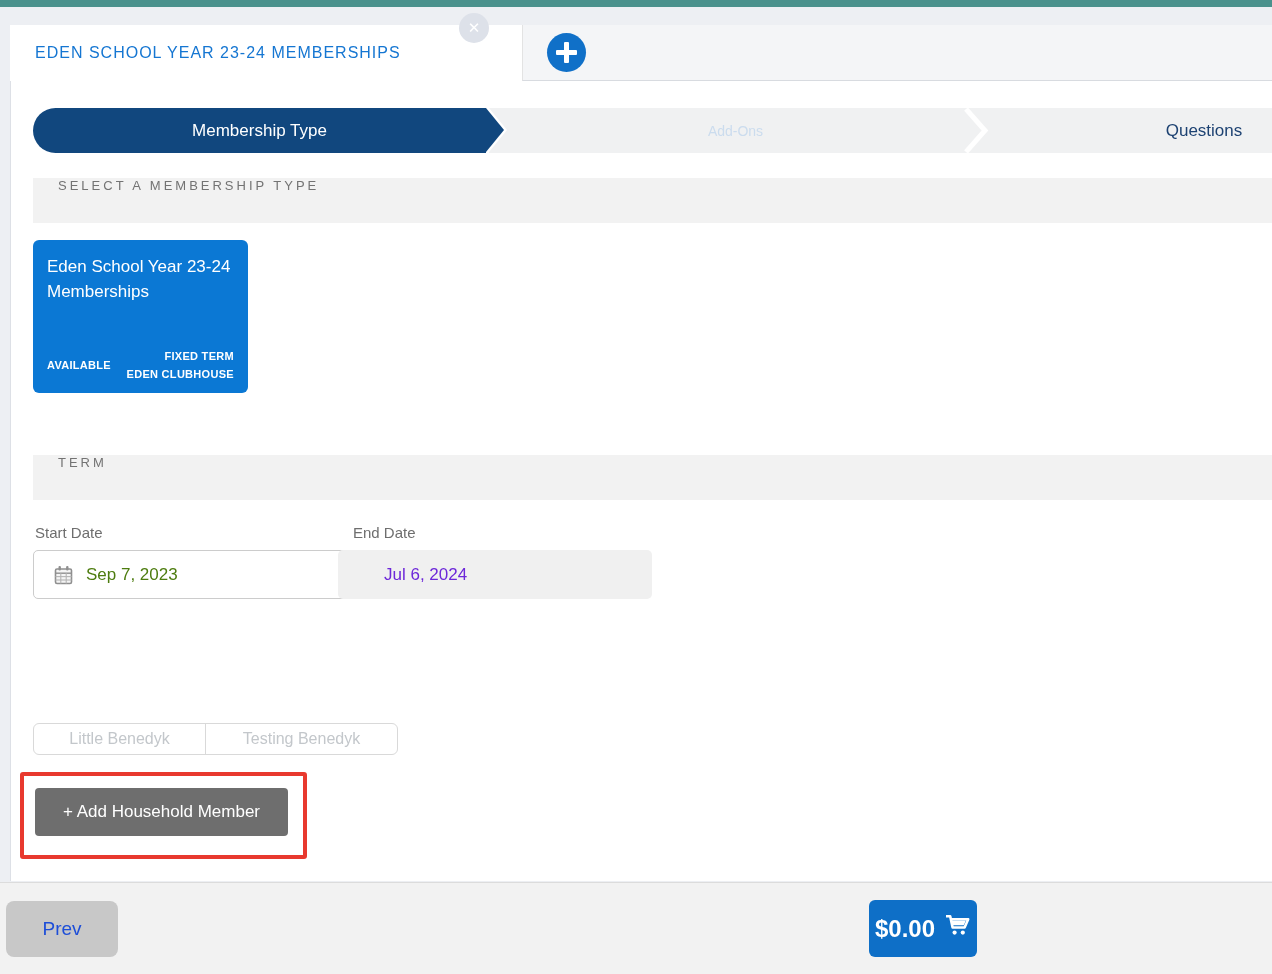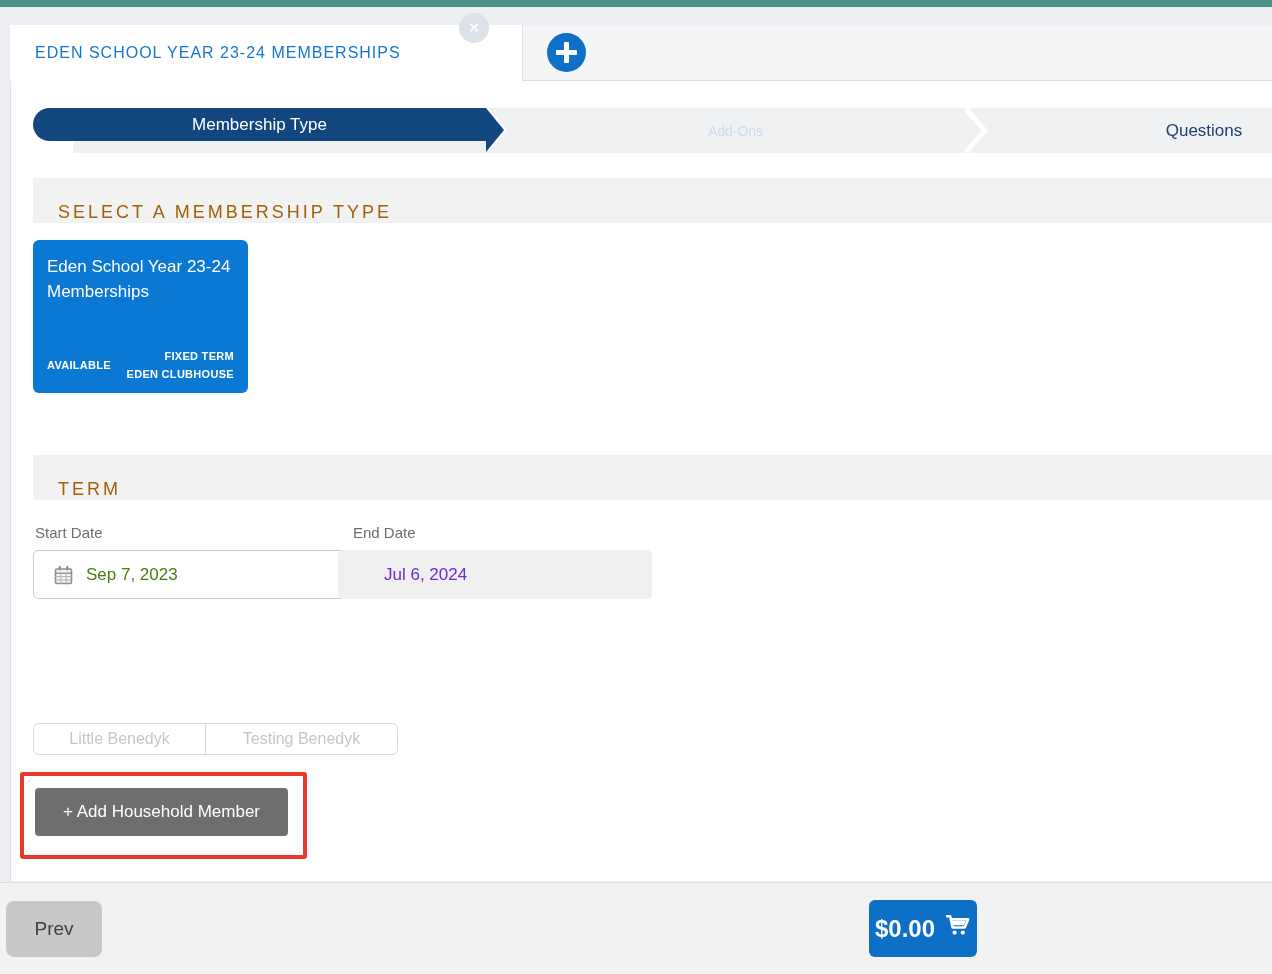--- a/index.html
+++ b/index.html
@@ -18,28 +18,28 @@
   .tab-title { margin-left:25px; color:#1576D2; font-size:16px; letter-spacing:1px; white-space:nowrap; }
   .tab-close { position:absolute; left:459px; top:13px; width:30px; height:30px; border-radius:50%; background:#dde1e9; color:#ffffff; font-size:15px; line-height:30px; text-align:center; cursor:pointer; }
   .new-tab-area { position:absolute; left:522px; top:25px; width:750px; height:56px; background:#f4f5f7; border-bottom:1px solid #d8dbe0; border-left:1px solid #e3e3e3; }
   .new-tab-btn { position:absolute; left:24px; top:8px; width:39px; height:39px; border-radius:50%; background:#1070C8; cursor:pointer; }
   .new-tab-btn .plus-h { position:absolute; left:9px; top:17px; width:21px; height:5px; background:#fff; border-radius:1px; }
   .new-tab-btn .plus-v { position:absolute; left:17px; top:9px; width:5px; height:21px; background:#fff; border-radius:1px; }
 
   
   .steps { position:absolute; left:33px; top:108px; width:1239px; height:45px; }
   .steps-band { position:absolute; left:40px; top:0; width:1199px; height:45px; background:#f0f1f2; }
-  .step-active { position:absolute; left:0; top:0; width:453px; height:33px; background:#11477E; border-radius:22.5px 0 0 22.5px; color:#ffffff; font-size:17px; display:flex; align-items:center; justify-content:center; filter:drop-shadow(3px 0 0 #ffffff); }
+  .step-active { position:absolute; left:0; top:0; width:453px; height:45px; background:#11477E; border-radius:22.5px 0 0 22.5px; color:#ffffff; font-size:17px; display:flex; align-items:center; justify-content:center; filter:drop-shadow(3px 0 0 #ffffff); }
   .step-active::after { content:""; position:absolute; right:-18px; top:0; width:0; height:0; border-top:22.5px solid transparent; border-bottom:22.5px solid transparent; border-left:18px solid #11477E; }
   .step-disabled { position:absolute; left:472px; top:0; width:461px; height:45px; color:#cbdcee; font-size:14px; display:flex; align-items:center; justify-content:center; }
   .step-chevron { position:absolute; left:930px; top:0; width:26px; height:45px; }
   .step-upcoming { position:absolute; left:956px; top:0; width:430px; height:45px; color:#1d4272; font-size:17px; display:flex; align-items:center; justify-content:center; }
 
   
-  .sec-bar { position:absolute; left:33px; width:1239px; height:45px; background:#f2f2f2; color:#a16207; font-size:18px; letter-spacing:3px; display:flex; align-items:flex-end; padding-left:25px; }
+  .sec-bar { position:absolute; left:33px; width:1239px; height:45px; background:#f2f2f2; color:#737373; font-size:13px; letter-spacing:3px; display:flex; align-items:flex-start; padding-left:25px; }
   .sec-select { top:178px; } .sec-term { top:455px; } .sec-contact { top:656px; }
 
   
   .mem-card { position:absolute; left:33px; top:240px; width:215px; height:153px; background:#0B78D4; border-radius:6px; color:#ffffff; cursor:pointer; }
   .mem-card-title { padding:14px 12px 0 14px; font-size:17px; line-height:25px; }
   .mem-card-foot { position:absolute; left:0; right:0; bottom:10px; display:flex; justify-content:space-between; align-items:center; padding:0 14px; }
   .mem-card-avail { font-size:11px; font-weight:bold; letter-spacing:0.3px; }
   .mem-card-tags { text-align:right; font-size:11px; font-weight:bold; line-height:18px; letter-spacing:0.3px; }
 
   
@@ -54,21 +54,21 @@
   .contact-group { position:absolute; left:33px; top:723px; height:32px; display:flex; border:1px solid #d9d9d9; border-radius:6px; background:#ffffff; overflow:hidden; }
   .contact-cell { display:flex; align-items:center; justify-content:center; color:#c3c7cb; font-size:16px; cursor:pointer; }
   .contact-cell + .contact-cell { border-left:1px solid #d9d9d9; }
   .cell-1 { width:171px; } .cell-2 { width:192px; }
 
   .annotation-box { position:absolute; left:20px; top:772px; width:287px; height:87px; border:4px solid #E8392E; border-radius:3px; pointer-events:none; }
   .add-member-btn { position:absolute; left:35px; top:788px; width:253px; height:48px; background:#6e6e6e; border:none; border-radius:4px; color:#ffffff; font-size:17px; font-family:"Liberation Sans", sans-serif; cursor:pointer; }
 
   
   .footer { position:absolute; left:0; top:882px; width:1272px; height:92px; background:#f2f2f2; border-top:1px solid #dcdcdc; }
-  .prev-btn { position:absolute; left:6px; top:18px; width:96px; height:56px; background:#c8c8c8; border:none; border-radius:8px; color:#404040; font-size:19px; font-family:"Liberation Sans", sans-serif; cursor:pointer; }
+  .prev-btn { position:absolute; left:6px; top:18px; width:112px; height:56px; background:#c8c8c8; border:none; border-radius:8px; color:#1d4ed8; font-size:19px; font-family:"Liberation Sans", sans-serif; cursor:pointer; }
   .cart-btn { position:absolute; left:869px; top:17px; width:108px; height:57px; background:#0E6FC7; border:none; border-radius:6px; color:#ffffff; font-size:24px; font-weight:bold; font-family:"Liberation Sans", sans-serif; cursor:pointer; display:flex; align-items:center; justify-content:center; gap:10px; }
 </style>
 </head>
 <body>
 
 <div id="screen">
 
   <div class="top-strip"></div>
 
   <div class="panel"></div>

